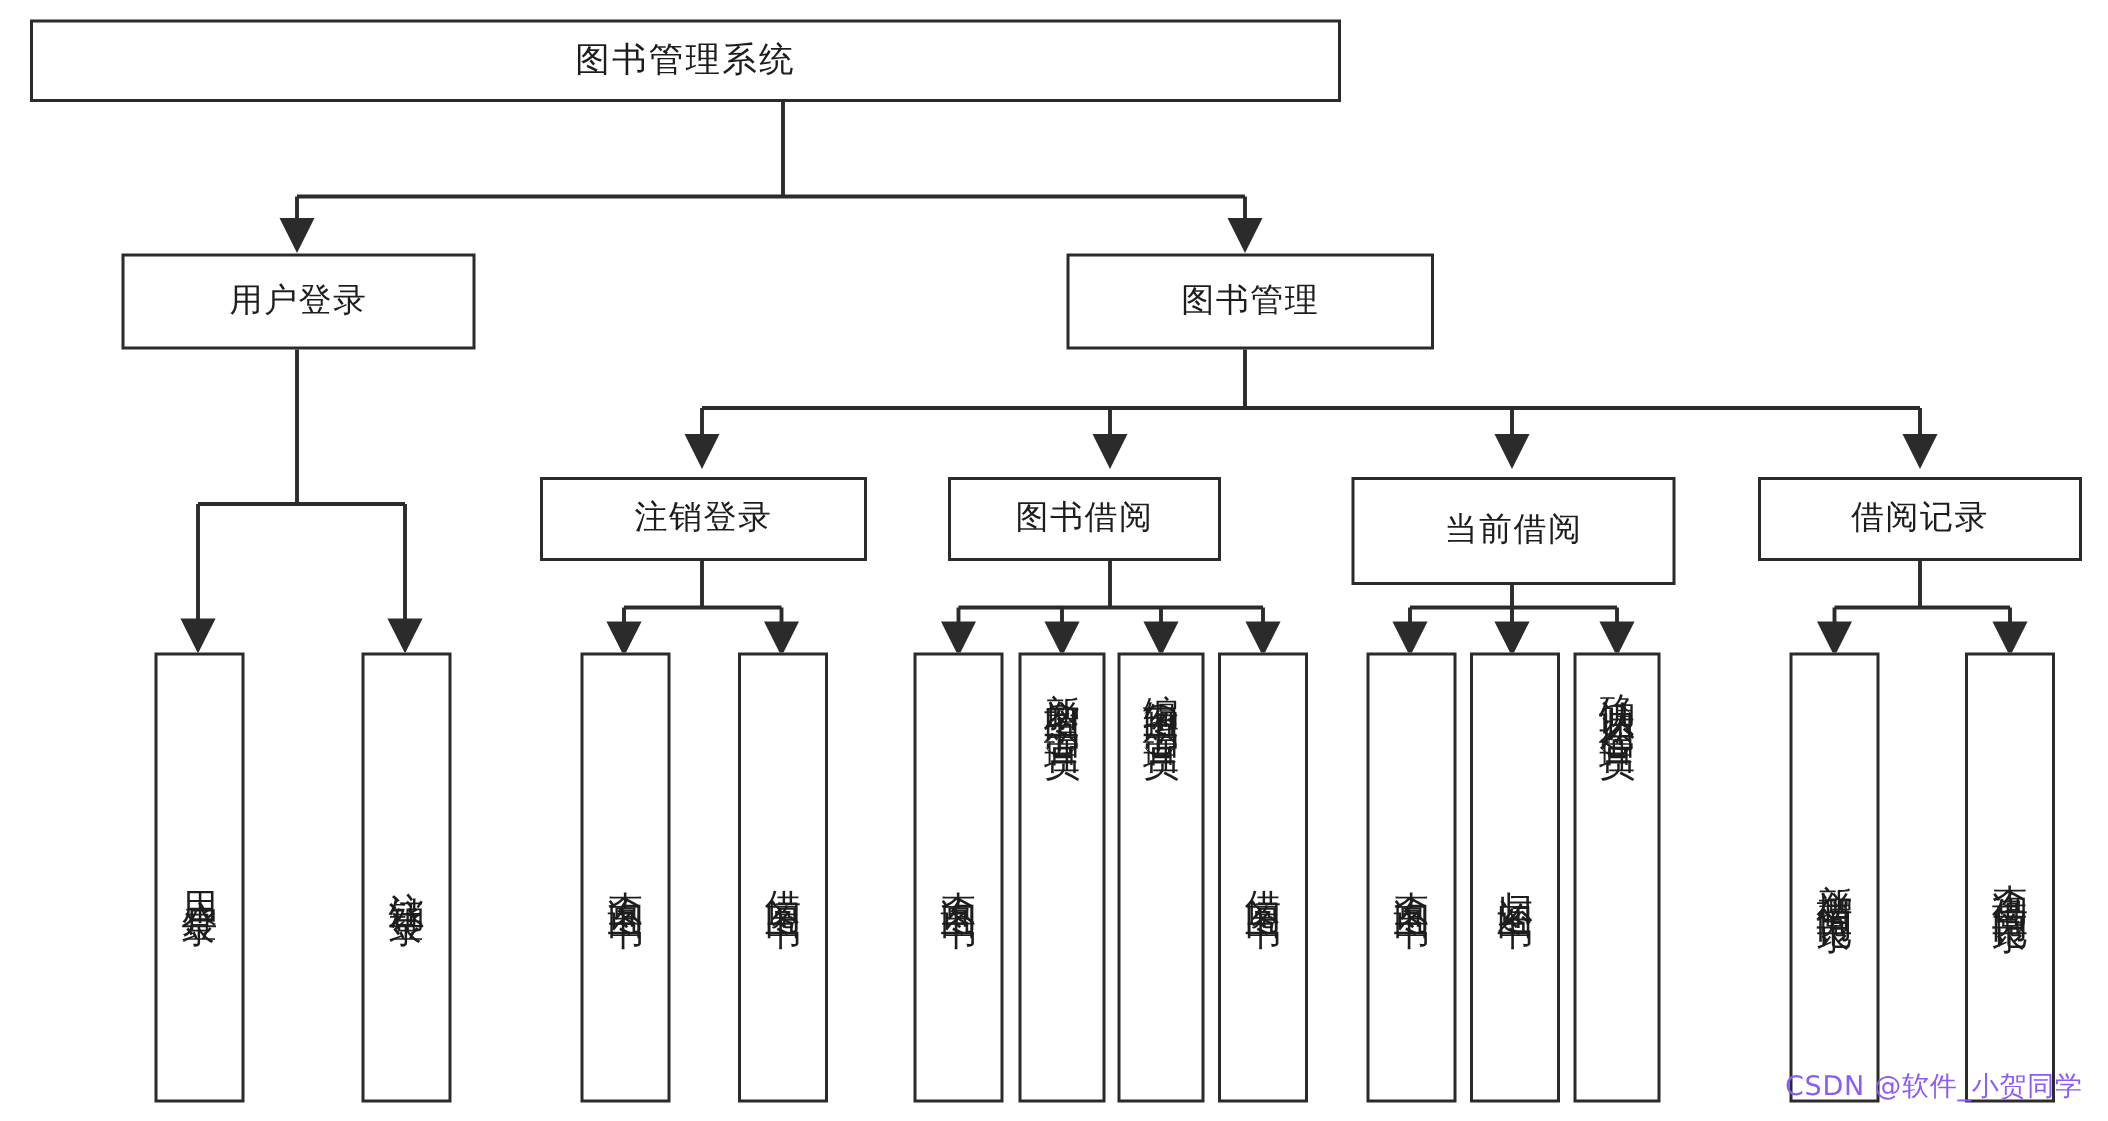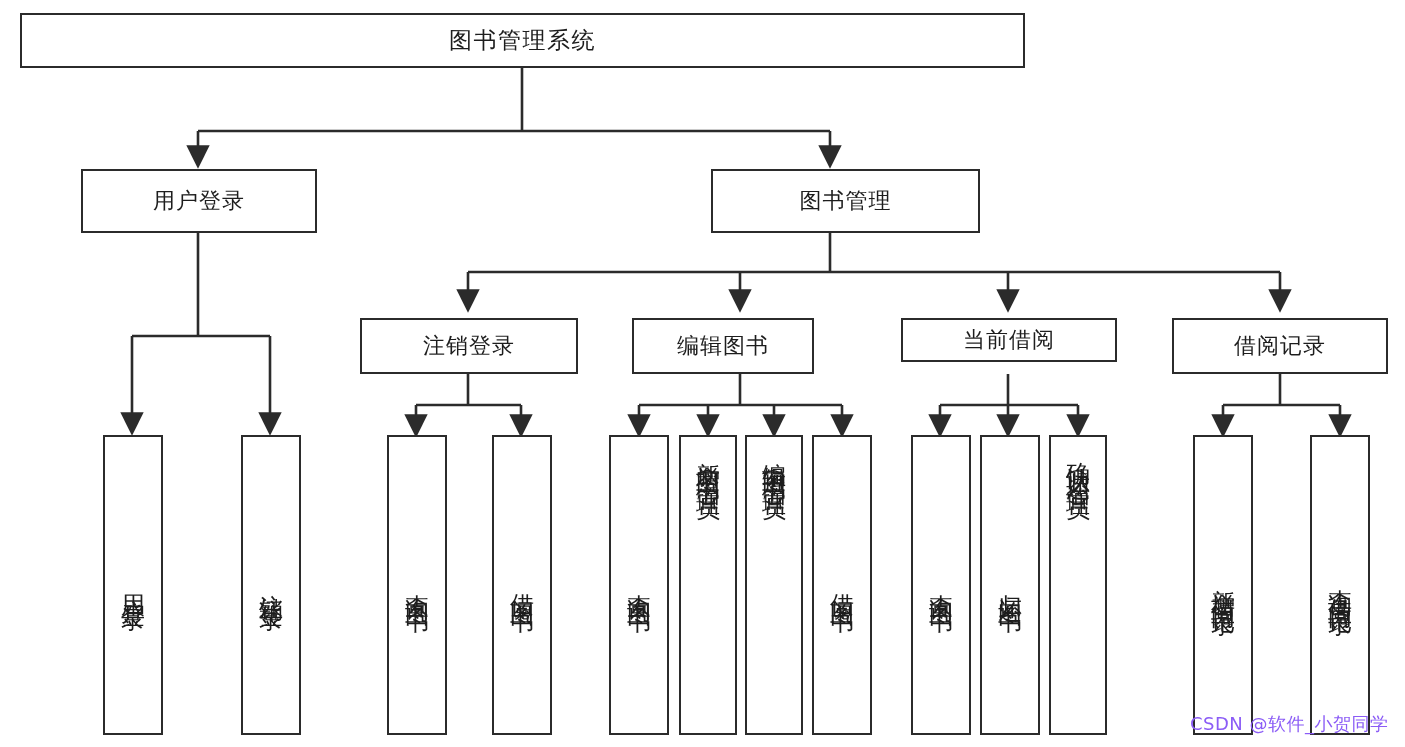--- a/index.html
+++ b/index.html
@@ -108,38 +108,38 @@
       <path d="M 1008 405 L 1008 426" marker-end="url(#arrow)"></path>
       <path d="M 1078 405 L 1078 426" marker-end="url(#arrow)"></path>
 
       <path d="M 1280 374 L 1280 405"></path>
       <path d="M 1223 405 L 1340 405"></path>
       <path d="M 1223 405 L 1223 426" marker-end="url(#arrow)"></path>
       <path d="M 1340 405 L 1340 426" marker-end="url(#arrow)"></path>
     </g>
   </svg>
 
-  <div class="node horiz root" style="left:20px;top:13px;width:1005px;height:55px;">
+  <div class="node horiz root" style="left:20px;top:13px;width:874px;height:55px;">
     <span class="lbl">图书管理系统</span>
   </div>
 
   <div class="node horiz" style="left:81px;top:169px;width:236px;height:64px;">
     <span class="lbl">用户登录</span>
   </div>
-  <div class="node horiz" style="left:711px;top:169px;width:269px;height:64px;">
+  <div class="node horiz" style="left:711px;top:169px;width:245px;height:64px;">
     <span class="lbl">图书管理</span>
   </div>
 
   <div class="node horiz" style="left:360px;top:318px;width:218px;height:56px;">
     <span class="lbl">注销登录</span>
   </div>
   <div class="node horiz" style="left:632px;top:318px;width:182px;height:56px;">
-    <span class="lbl">编辑图书</span>
+    <span class="lbl">图书借阅</span>
   </div>
-  <div class="node horiz" style="left:901px;top:318px;width:216px;height:44px;">
+  <div class="node horiz" style="left:901px;top:318px;width:216px;height:72px;">
     <span class="lbl">当前借阅</span>
   </div>
   <div class="node horiz" style="left:1172px;top:318px;width:216px;height:56px;justify-content:center;">
     <span class="lbl">借阅记录</span>
   </div>
 
   <div class="node vert mid" style="left:103px;top:435px;width:60px;height:300px;">
     <span class="lbl">用户登录</span>
   </div>
   <div class="node vert mid" style="left:241px;top:435px;width:60px;height:300px;">

